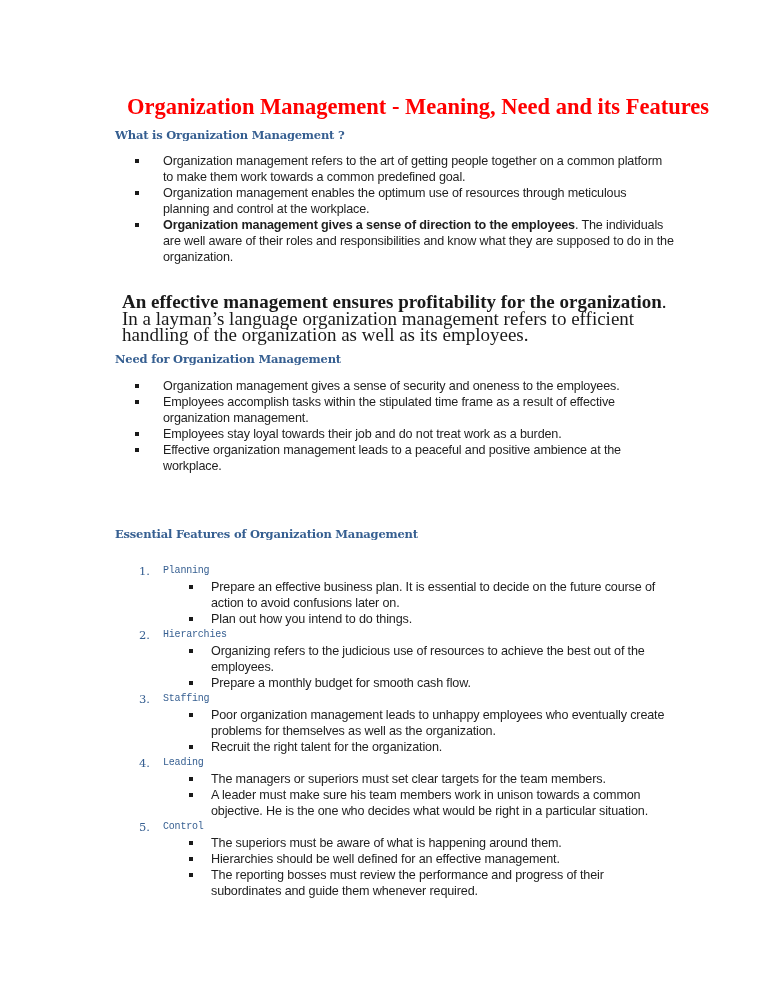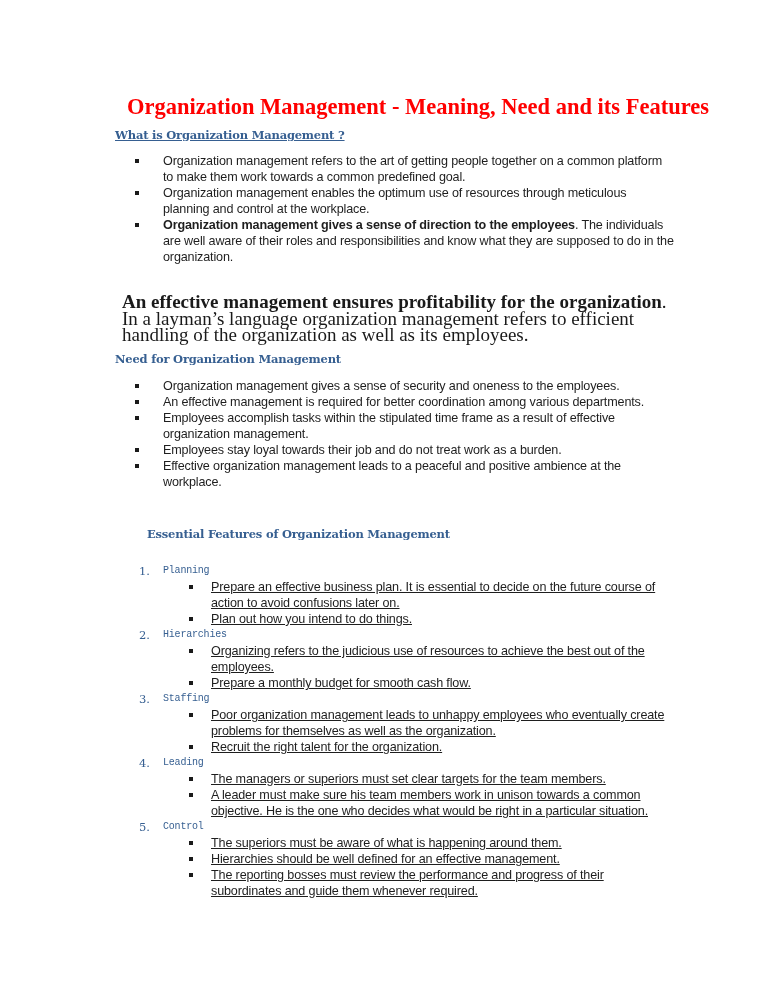--- a/index.html
+++ b/index.html
@@ -37,51 +37,51 @@
   }
   .olist .label {
     display: block; padding-left: 48px;
     font-family: Liberation Mono, monospace; font-size: 10px; color: #365f91; line-height: 16px;
     letter-spacing: -0.2px;
   }
   .olist .sub { list-style: none; margin: 0; padding: 0; }
   .olist .sub li {
     position: relative; padding-left: 96px;
     font-family: "Liberation Sans", sans-serif; font-size: 12.6px;
-    line-height: 16px; color: #1e1e1e; letter-spacing: -0.15px; text-decoration: underline;
+    line-height: 16px; color: #1e1e1e; letter-spacing: -0.15px;
   }
   .olist .sub li .bullet {
     position: absolute; left: 74px; top: 6px; width: 4px; height: 4px; background: #1a1a1a;
   }
 </style>
 </head>
 <body>
 
 <div class="page">
   <h1 class="title">Organization Management - Meaning, Need and its Features</h1>
 
-  <h2 class="h2" style="top:128px;text-decoration:underline;">What is Organization Management ?</h2>
+  <h2 class="h2" style="top:128px;">What is Organization Management ?</h2>
   <ul class="blist" style="top:153px;">
     <li><span class="bullet"></span><b></b><span>Organization management refers to the art of getting people together on a common platform to make them work towards a common predefined goal.</span></li>
     <li><span class="bullet"></span><b></b><span>Organization management enables the optimum use of resources through meticulous planning and control at the workplace.</span></li>
     <li><span class="bullet"></span><b>Organization management gives a sense of direction to the employees</b><span>. The individuals are well aware of their roles and responsibilities and know what they are supposed to do in the organization.</span></li>
   </ul>
 
   <p class="para"><b>An effective management ensures profitability for the organization</b><span>. In a layman’s language organization management refers to efficient handling of the organization as well as its employees.</span></p>
 
   <h2 class="h2" style="top:352px;">Need for Organization Management</h2>
   <ul class="blist" style="top:378px;">
     <li><span class="bullet"></span><span>Organization management gives a sense of security and oneness to the employees.</span></li>
-    <li><span class="bullet"></span><span>An effective management is required for better coordination among various departments.</span></li>
+    <li><span class="bullet"></span></li>
     <li><span class="bullet"></span><span>Employees accomplish tasks within the stipulated time frame as a result of effective organization management.</span></li>
     <li><span class="bullet"></span><span>Employees stay loyal towards their job and do not treat work as a burden.</span></li>
     <li><span class="bullet"></span><span>Effective organization management leads to a peaceful and positive ambience at the workplace.</span></li>
   </ul>
 
-  <h2 class="h2" style="top:527px;margin-left:32px;">Essential Features of Organization Management</h2>
+  <h2 class="h2" style="top:527px;">Essential Features of Organization Management</h2>
   <ol class="olist">
     <li>
       <span class="num">1.</span>
       <span class="label">Planning</span>
       <ul class="sub">
         <li><span class="bullet"></span><span>Prepare an effective business plan. It is essential to decide on the future course of action to avoid confusions later on.</span></li>
         <li><span class="bullet"></span><span>Plan out how you intend to do things.</span></li>
       </ul>
     </li>
     <li>

